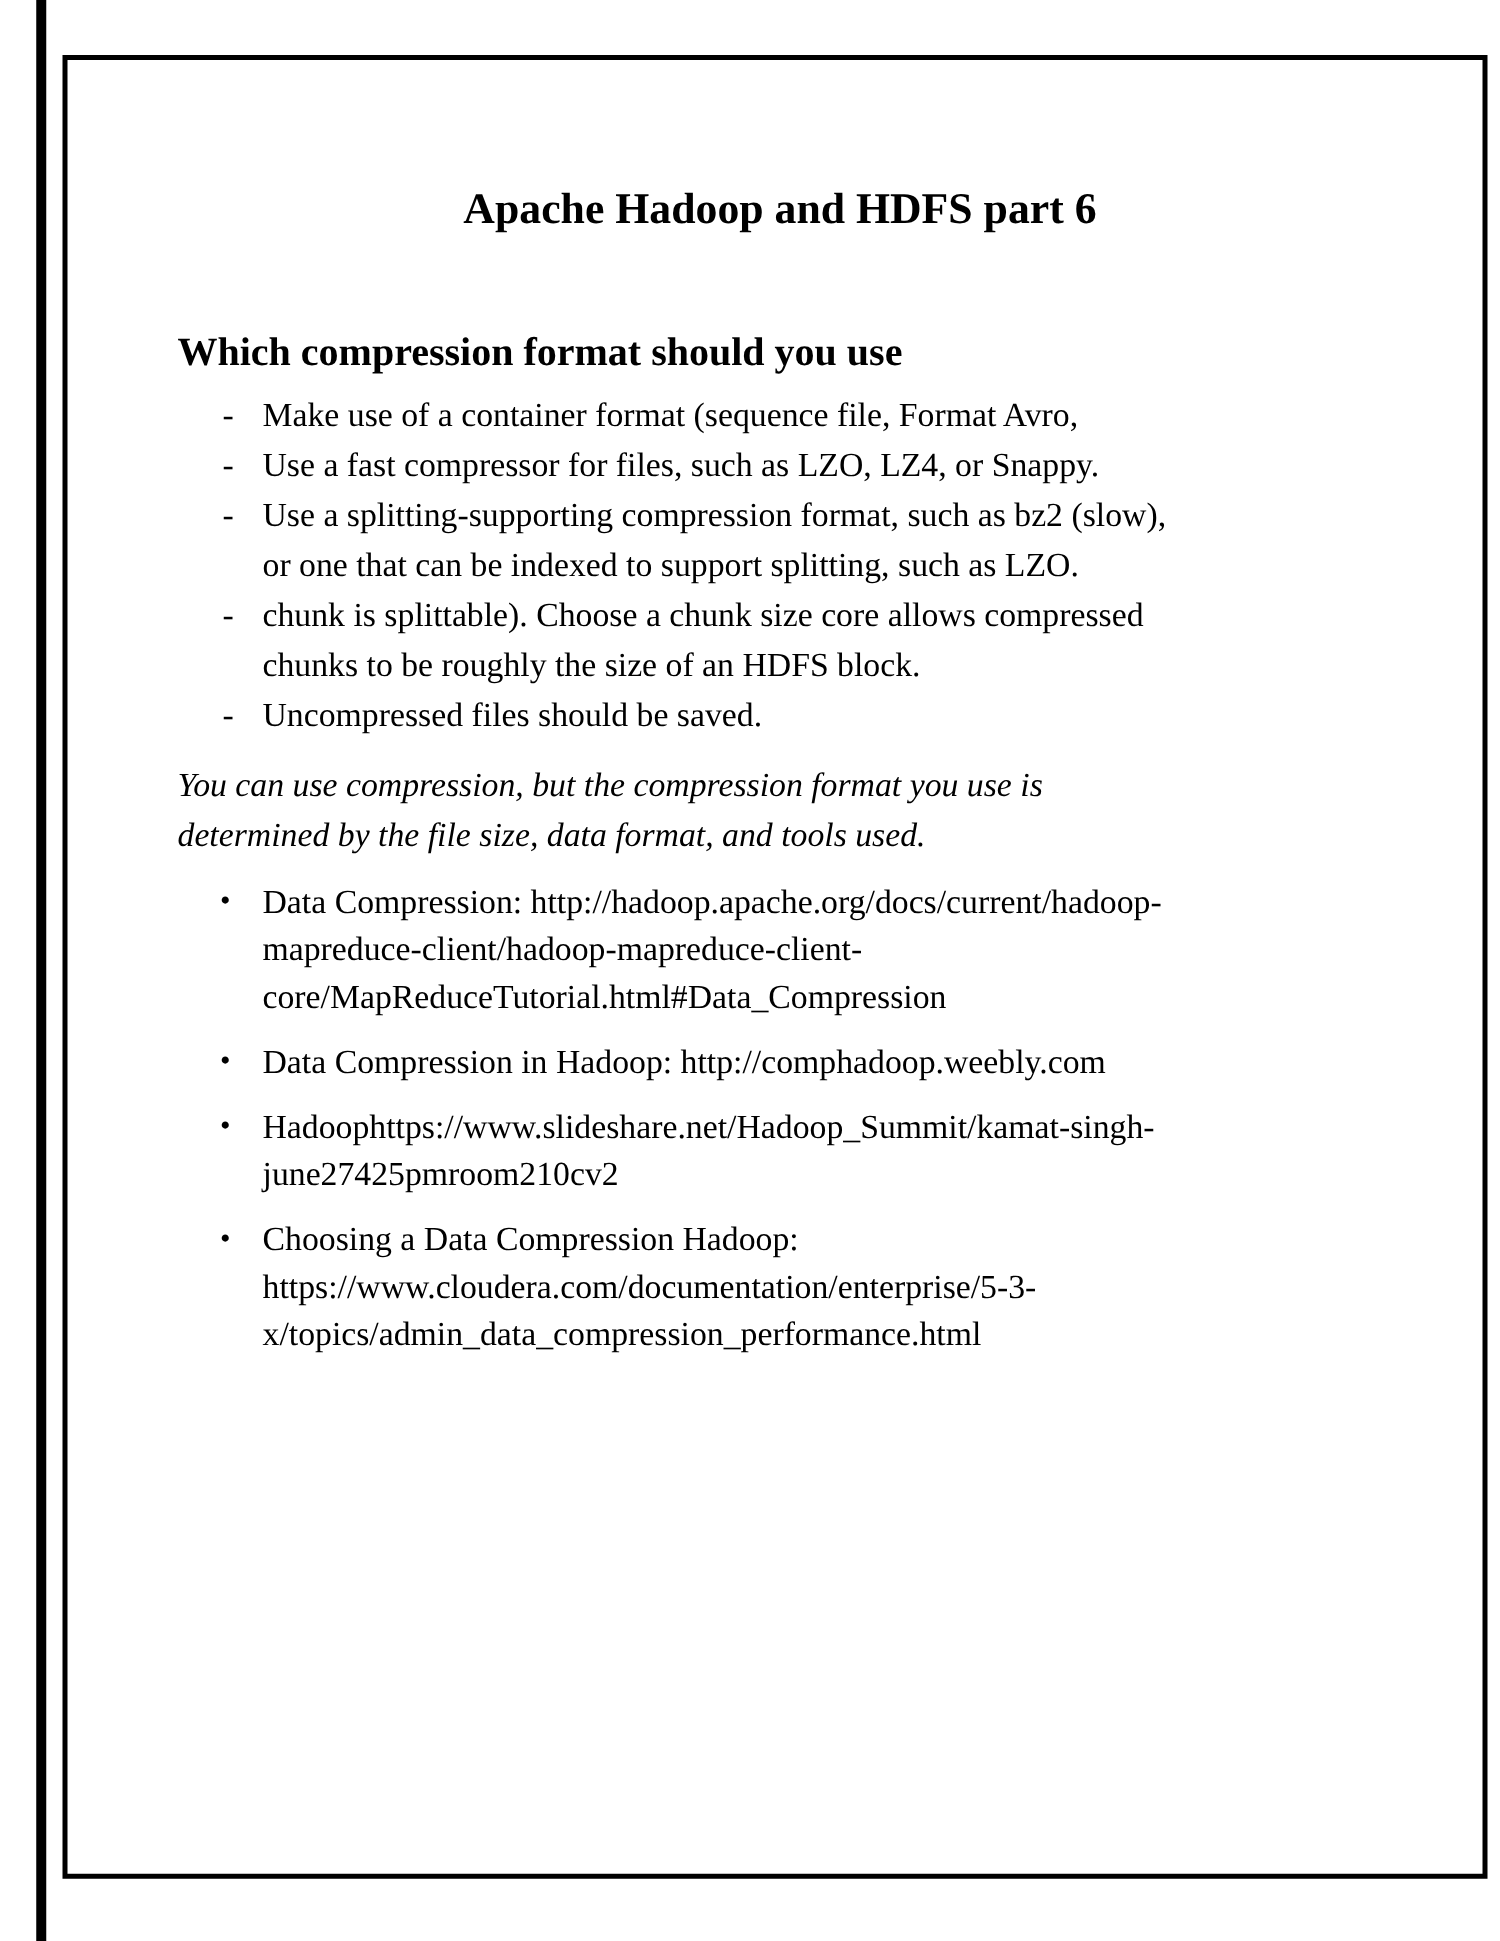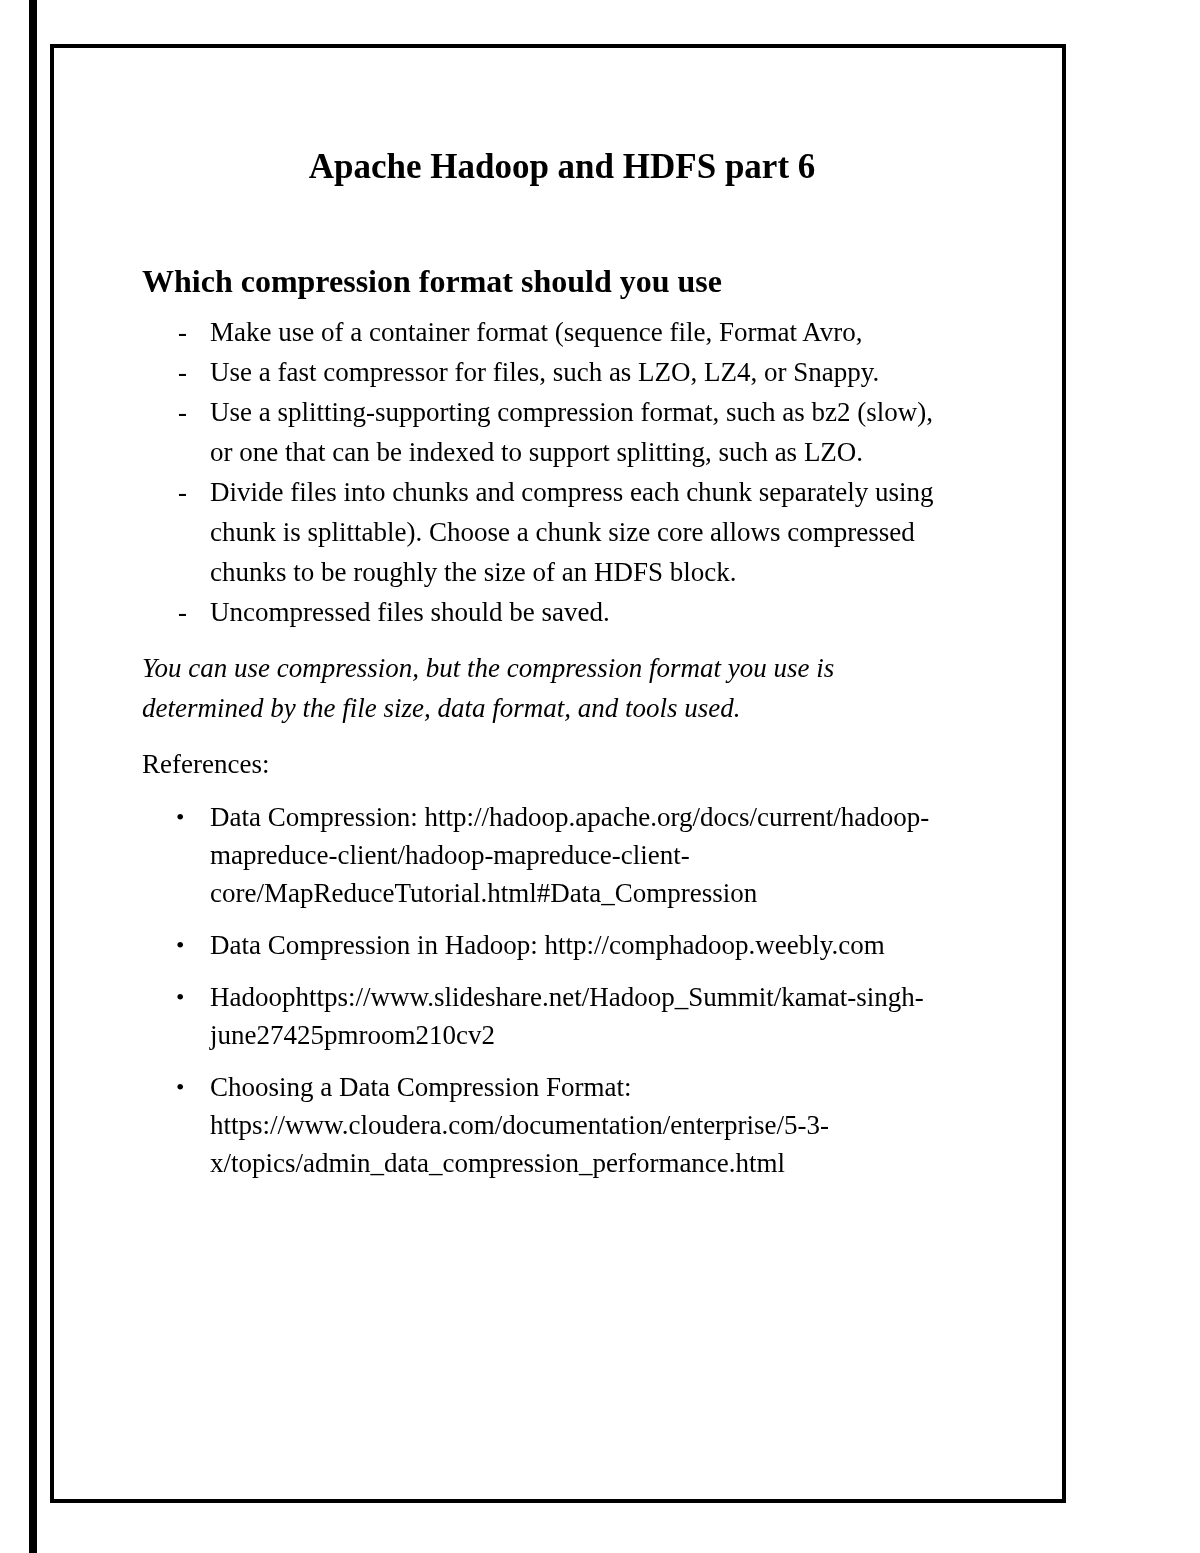--- a/index.html
+++ b/index.html
@@ -20,21 +20,21 @@
     left: 29px;
     top: 0;
     width: 8px;
     height: 1553px;
     background: #000000;
   }
   .page-frame {
     position: absolute;
     left: 50px;
     top: 44px;
-    width: 1016px;
+    width: 1140px;
     height: 1459px;
     border: 4px solid #000000;
     box-sizing: border-box;
     background: #ffffff;
   }
   .content {
     padding: 98px 80px 0 88px;
   }
   .doc-title {
     text-align: center;
@@ -125,41 +125,39 @@
         <span class="marker">-</span>
         <span class="item-lines">
           <span class="text-line">Use a splitting-supporting compression format, such as bz2 (slow),</span>
           <span class="text-line">or one that can be indexed to support splitting, such as LZO.</span>
         </span>
       </div>
 
       <div class="list-item">
         <span class="marker">-</span>
         <span class="item-lines">
-          <span class="text-line">Divide files into chunks and compress each chunk separately using</span>
           <span class="text-line">chunk is splittable). Choose a chunk size core allows compressed</span>
           <span class="text-line">chunks to be roughly the size of an HDFS block.</span>
         </span>
       </div>
 
       <div class="list-item">
         <span class="marker">-</span>
         <span class="item-lines">
           <span class="text-line">Uncompressed files should be saved.</span>
         </span>
       </div>
 
     </div>
 
     <div class="body-text after-list-paragraph">
       <span class="text-line">You can use compression, but the compression format you use is</span>
       <span class="text-line">determined by the file size, data format, and tools used.</span>
     </div>
 
-    <div class="body-text references-label">References:</div>
 
     <div class="ref-list body-text">
 
       <div class="list-item">
         <span class="marker">•</span>
         <span class="item-lines">
           <span class="text-line">Data Compression: http://hadoop.apache.org/docs/current/hadoop-</span>
           <span class="text-line">mapreduce-client/hadoop-mapreduce-client-</span>
           <span class="text-line">core/MapReduceTutorial.html#Data_Compression</span>
         </span>
@@ -176,21 +174,21 @@
         <span class="marker">•</span>
         <span class="item-lines">
           <span class="text-line">Hadoophttps://www.slideshare.net/Hadoop_Summit/kamat-singh-</span>
           <span class="text-line">june27425pmroom210cv2</span>
         </span>
       </div>
 
       <div class="list-item">
         <span class="marker">•</span>
         <span class="item-lines">
-          <span class="text-line">Choosing a Data Compression Format:</span>
+          <span class="text-line">Choosing a Data Compression Hadoop:</span>
           <span class="text-line">https://www.cloudera.com/documentation/enterprise/5-3-</span>
           <span class="text-line">x/topics/admin_data_compression_performance.html</span>
         </span>
       </div>
 
     </div>
 
   </div>
 </div>
 

